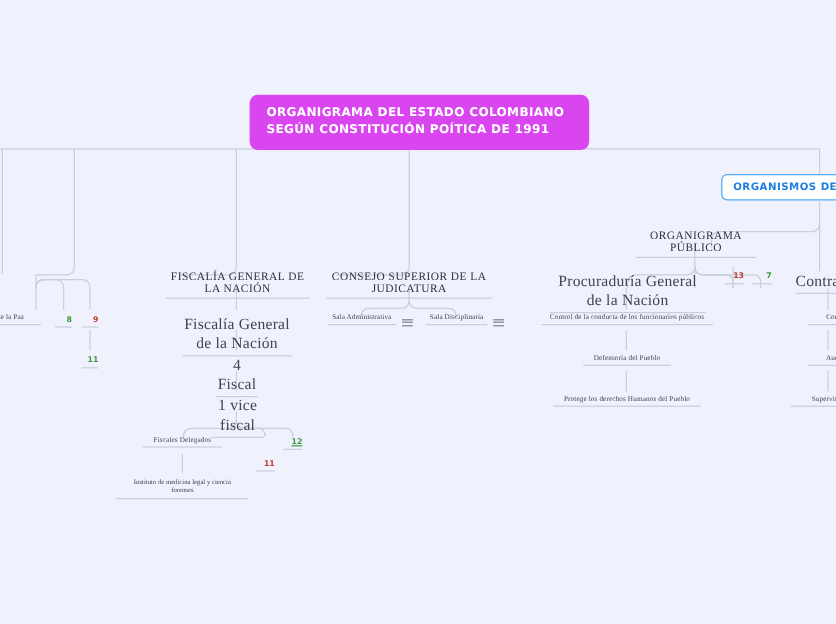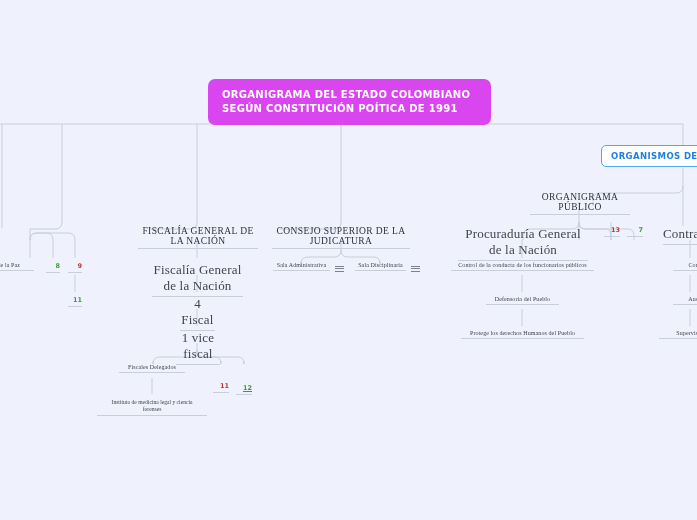--- a/index.html
+++ b/index.html
@@ -174,21 +174,21 @@
   <div class="node lvl2" style="left:152px; top:262px; width:91px;">Fiscalía General de la Nación</div>
 
   <div class="node lvl2" style="left:180px; top:296px; width:35px;">4 Fiscal</div>
 
   <div class="node lvl2" style="left:176px; top:330px; width:44px;text-align:center;">1 vice fiscal</div>
 
   <div class="node lvl3" style="left:119px; top:364px; width:66px;">Fiscales Delegados</div>
 
   <div class="num red" style="left:213px; top:382px; width:16px;">11</div>
 
-  <div class="num green" style="left:236px; top:384px; width:16px;text-decoration:underline;">12</div>
+  <div class="num green" style="left:236px; top:364px; width:16px;text-decoration:underline;">12</div>
 
   <div class="node tiny" style="left:97px; top:399px; width:110px;">Instituto de medicina legal y ciencia
 forenses</div>
 
   <div class="node lvl1" style="left:272px; top:226px; width:138px;">CONSEJO SUPERIOR DE LA JUDICATURA</div>
 
   <div class="node lvl3" style="left:273px; top:262px; width:57px;">Sala Administrativa</div>
   <div class="ham" style="left:335px; top:264px;">
     <i></i>
       <i></i>

